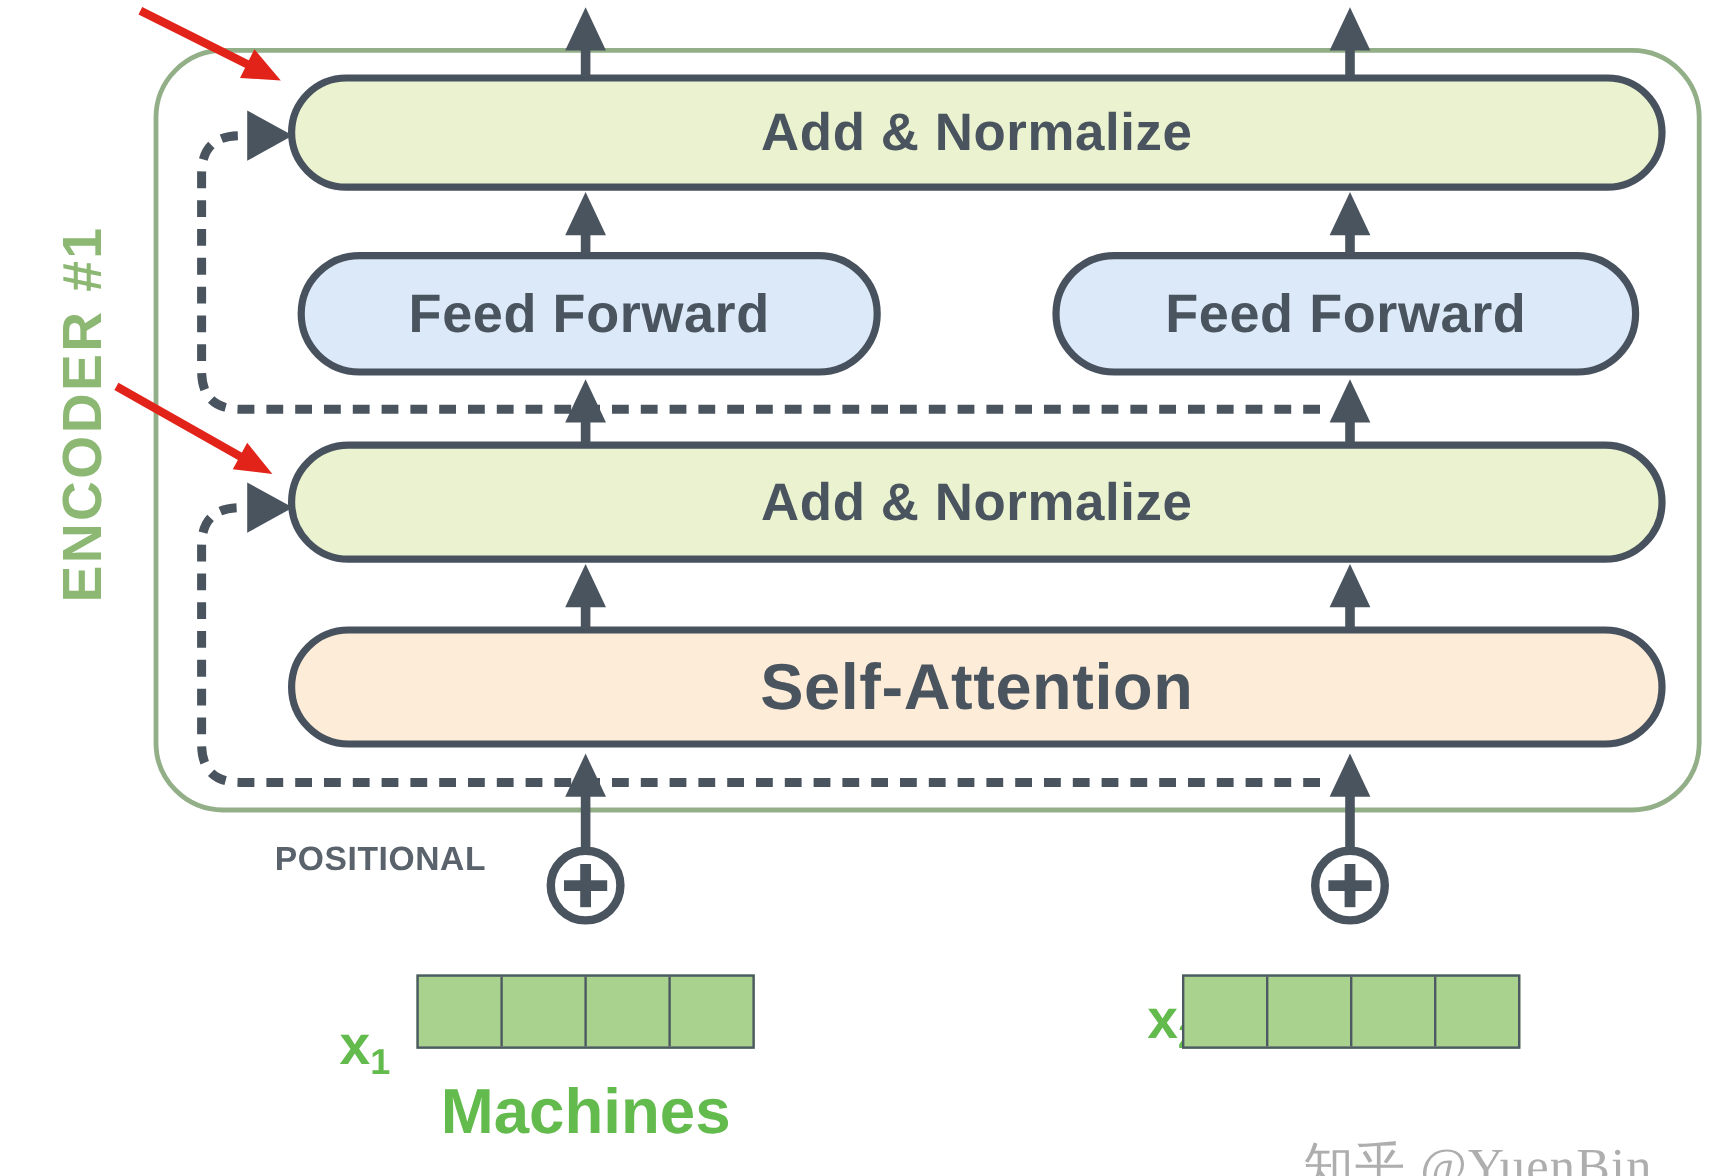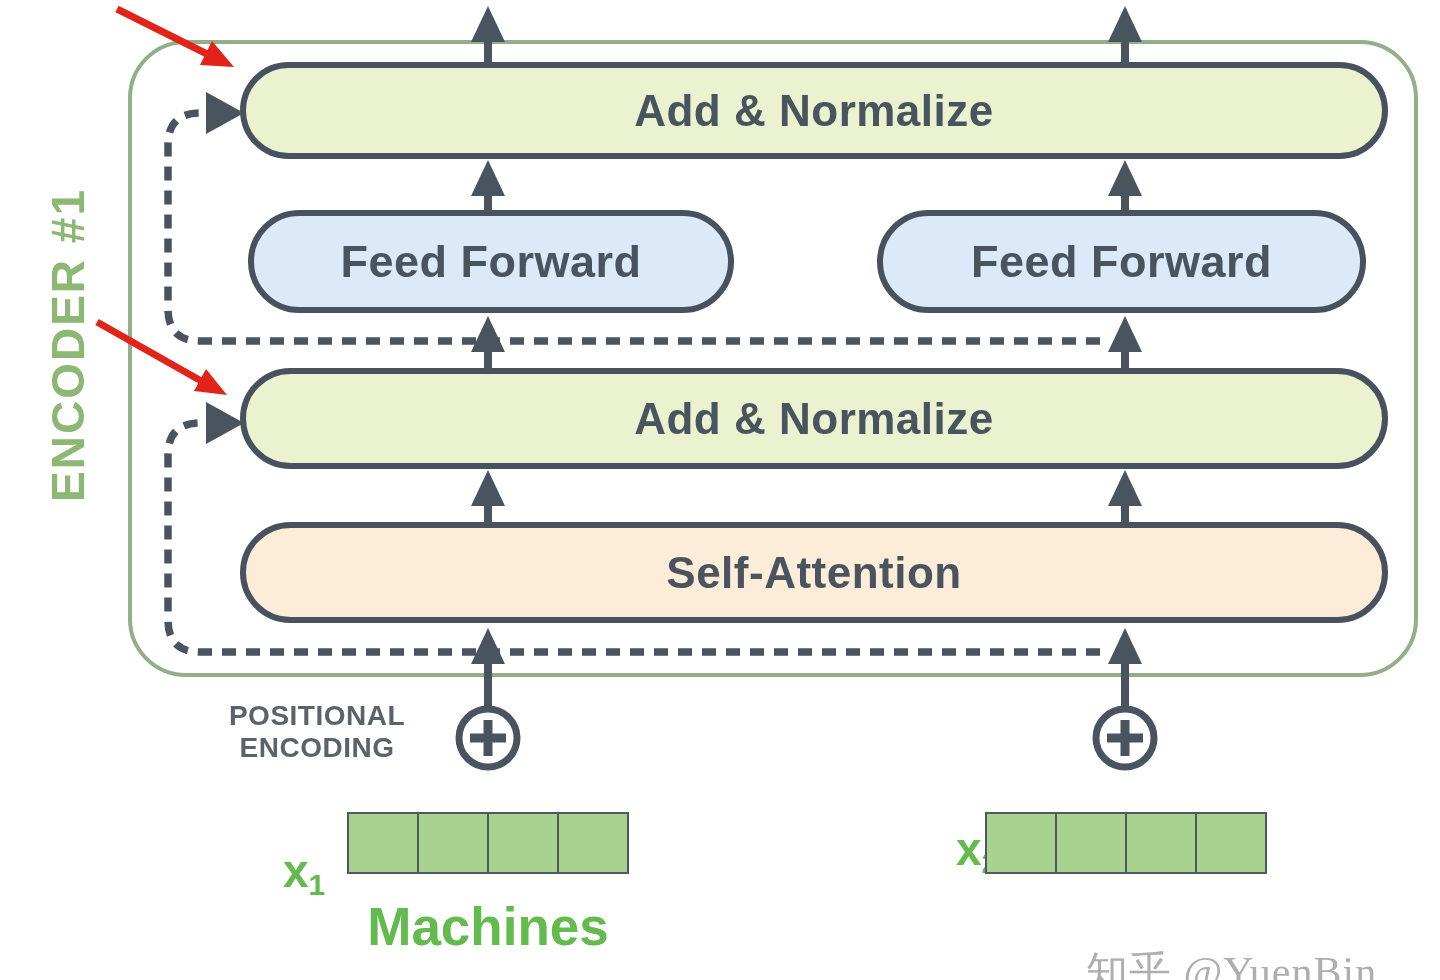--- a/index.html
+++ b/index.html
@@ -15,21 +15,21 @@
   .abs{position:absolute;box-sizing:border-box;}
   .encoder-frame{left:128px;top:40px;width:1290px;height:637px;
       border:4.5px solid var(--frame-green);border-radius:58px;background:transparent;}
   .pill{display:flex;align-items:center;justify-content:center;
       border:6px solid var(--box-border);color:var(--ink);
       font-size:44px;font-weight:600;letter-spacing:0.5px;}
   .an-top{left:240px;top:62px;width:1148px;height:97px;border-radius:49px;background:var(--add-norm-fill);}
   .ff-left{left:248px;top:210px;width:486px;height:103px;border-radius:52px;background:var(--feed-forward-fill);font-size:45px;}
   .ff-right{left:877px;top:210px;width:489px;height:103px;border-radius:52px;background:var(--feed-forward-fill);font-size:45px;}
   .an-mid{left:240px;top:368px;width:1148px;height:101px;border-radius:51px;background:var(--add-norm-fill);}
-  .self-att{left:240px;top:522px;width:1148px;height:101px;border-radius:51px;background:var(--self-attention-fill);font-size:44px;}
+  .self-att{left:240px;top:522px;width:1148px;height:101px;border-radius:51px;background:var(--self-attention-fill);font-size:54px;}
   .pos-enc{left:197px;top:700px;width:240px;text-align:center;color:var(--label-gray);
       font-size:28px;line-height:32px;font-weight:700;letter-spacing:0.5px;}
   .x-label{color:var(--word-green);font-weight:700;font-size:46px;line-height:46px;}
   .x-label sub{font-size:30px;font-weight:700;vertical-align:-8px;}
   .x1{left:283px;top:848px;} .x2{left:936px;top:826px;margin-left:20px;}
   .vec{display:flex;width:282px;height:62px;background:var(--vector-fill);
       border:2.5px solid var(--vector-border);}
   .vec .cell{flex:1;border-left:2.5px solid var(--vector-border);}
   .vec .cell:first-child{border-left:none;}
   .v1{left:347px;top:812px;} .v2{left:985px;top:812px;}
@@ -60,21 +60,20 @@
   </div>
   <div class="abs pill an-mid">
     <span>Add &amp; Normalize</span>
   </div>
   <div class="abs pill self-att">
     <span>Self-Attention</span>
   </div>
 
   <div class="abs pos-enc">
     <div>POSITIONAL</div>
-    <div>ENCODING</div>
   </div>
 
   <div class="abs x-label x1"><span>x</span><sub>1</sub></div>
   <div class="abs vec v1">
       <span class="cell"></span>
       <span class="cell"></span>
       <span class="cell"></span>
       <span class="cell"></span>
     </div>
   <div class="abs x-label x2"><span>x</span><sub>2</sub></div>

